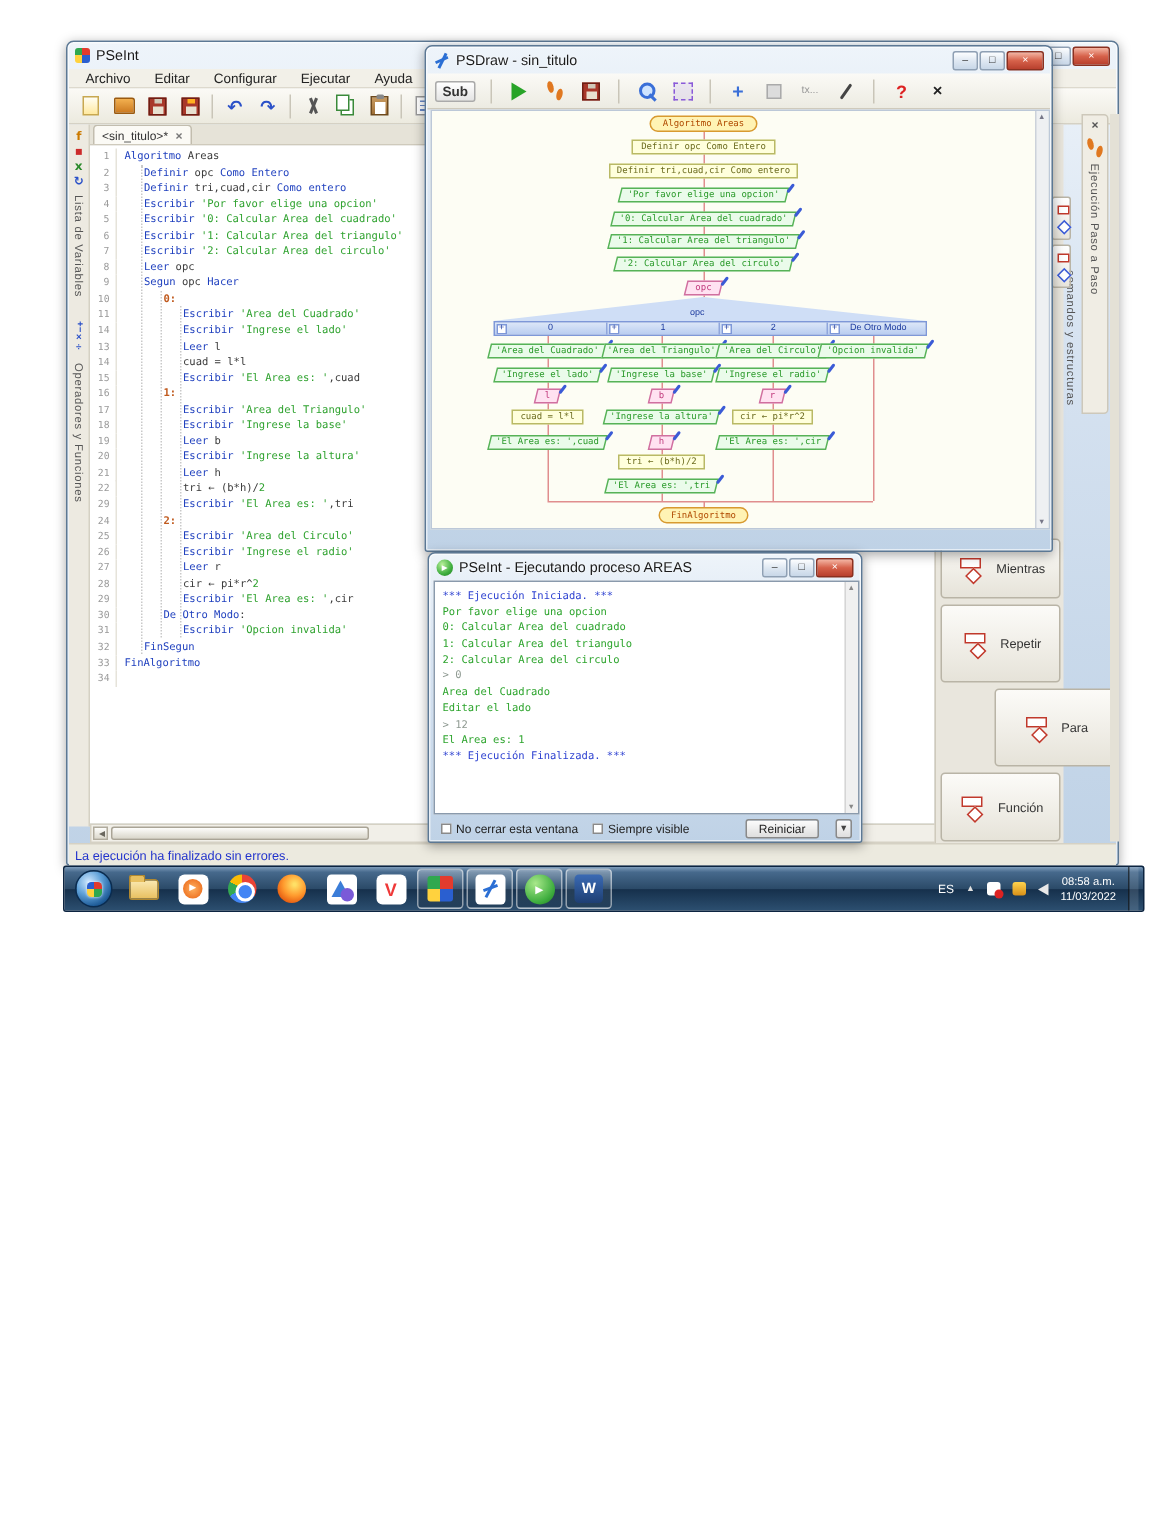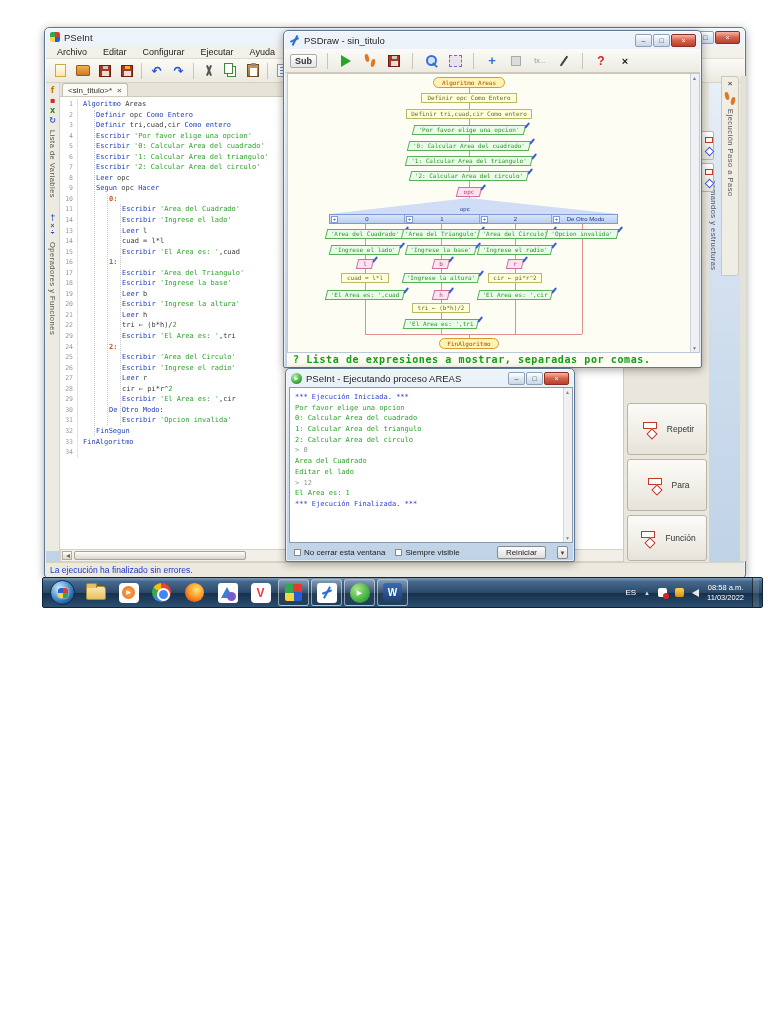--- a/index.html
+++ b/index.html
@@ -333,25 +333,29 @@
       <span class="hthumb"></span>
       <span class="harrow r"></span>
     </div>
 
     <div class="mstatus">
       <span>La ejecución ha finalizado sin errores.</span>
     </div>
 
     <div class="dock">
       <div id="dock-buttons" style="position: relative; width: 100%; height: 100%;">
+          <div class="dockbtn" style="top: 276px; height: 40px;">
+            <span class="struct-icon"></span>
+            <span class="blabel">Mientras</span>
+          </div>
           <div class="dockbtn" style="top: 320px; height: 52px;">
             <span class="struct-icon"></span>
             <span class="blabel">Repetir</span>
           </div>
-          <div class="dockbtn" style="top: 376px; height: 52px;">
+          <div class="dockbtn" style="top: 376px; height: 52px; margin-left: 36px;">
             <span class="struct-icon"></span>
             <span class="blabel">Para</span>
           </div>
           <div class="dockbtn" style="top: 432px; height: 46px;">
             <span class="struct-icon"></span>
             <span class="blabel">Función</span>
           </div>
         </div>
     </div>
     <div id="dock-minis"></div>
@@ -532,23 +536,20 @@
             <span class="pen"></span>
           </div>
           <div class="node n-out" style="left: 258px; top: 155px; width: 72px;">
             <span class="nt">'Opcion invalida'</span>
             <span class="pen"></span>
           </div>
           <div class="node n-end" style="left: 151px; top: 263.5px; width: 60px;">FinAlgoritmo</div>
         </div>
       <div class="pd-vscroll"></div>
     </div>
-    <div class="pd-status">
-      <span class="pd-hint">? Lista de expresiones a mostrar, separadas por comas.</span>
-    </div>
   </div>
 
   <div class="win" id="console-window">
     <div class="w7-title">
       <span class="con-ico"></span>
       <span class="wtitle">PSeInt - Ejecutando proceso AREAS</span>
       <span class="wctrl" id="cw-ctrl">
           <span class="wbtn">–</span>
           <span class="wbtn">□</span>
           <span class="wbtn wclose">×</span>

